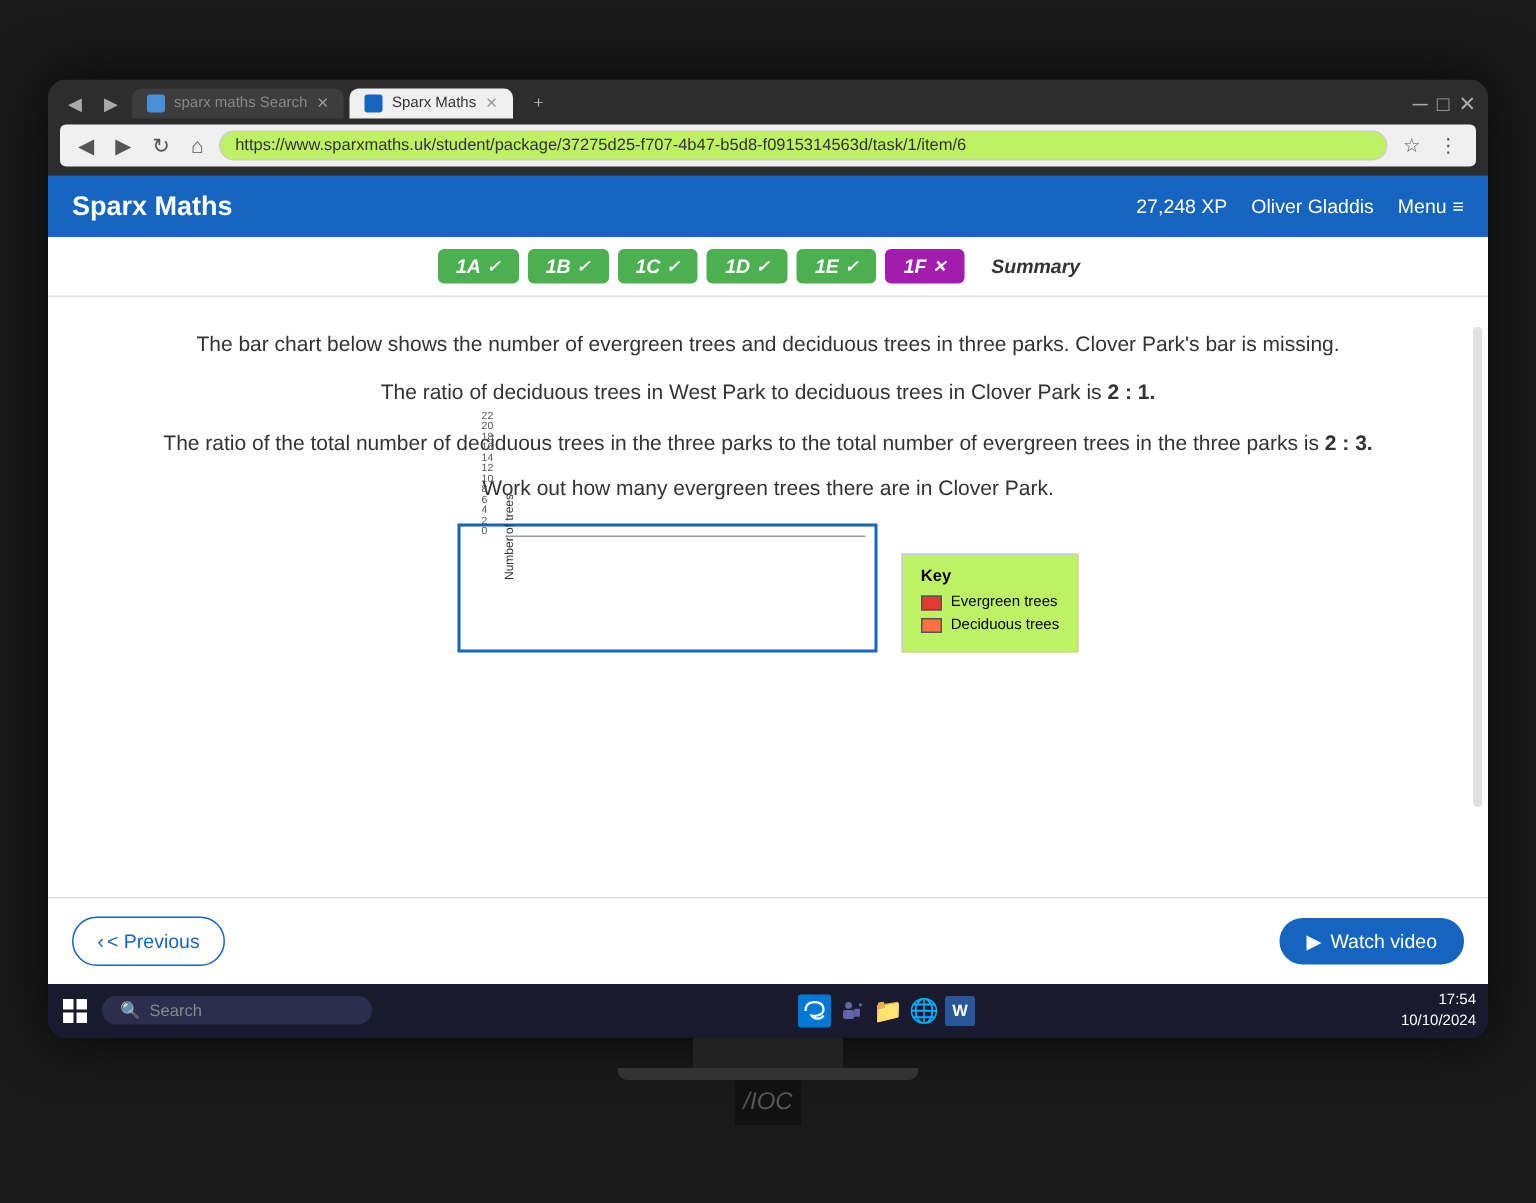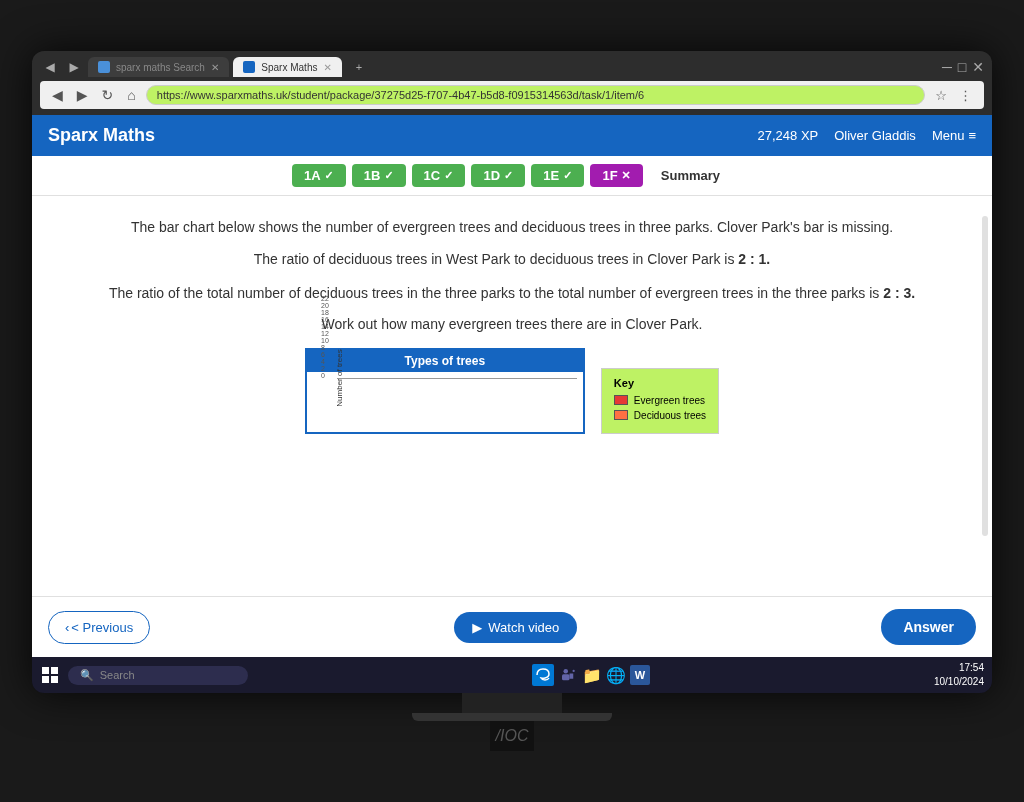--- a/index.html
+++ b/index.html
@@ -136,20 +136,21 @@
 
     
     .task-tabs {
       background: white;
       display: flex;
       align-items: center;
       justify-content: center;
       gap: 6px;
       padding: 8px;
       border-bottom: 1px solid #e0e0e0;
+      font-style: italic;
     }
 
     .task-tab {
       padding: 4px 12px;
       border-radius: 4px;
       font-size: 13px;
       font-weight: bold;
       color: white;
       cursor: pointer;
       display: flex;
@@ -556,21 +557,20 @@
     </p>
 
     <p class="ratio-text" style="text-align:center;">
       <span>The ratio of the total number of deciduous trees in the three parks to the total number of evergreen trees in the three parks is</span>&nbsp;<strong><span>2 : 3.</span></strong>
     </p>
 
     <p class="work-out-text">Work out how many evergreen trees there are in Clover Park.</p>
 
     <div class="chart-container">
       <div class="bar-chart">
-        <div class="chart-title">Types of trees</div>
         <div style="display:flex; flex-direction:column;">
           <div style="display:flex; align-items:stretch; padding: 6px 6px 0 0;">
 
             <div style="display:flex; position:relative; width:30px; flex-shrink:0;">
               <div class="y-axis-label">Number of trees</div>
               <div class="y-axis-ticks" style="position:absolute; right:4px; top:0; bottom:0; display:flex; flex-direction:column-reverse; justify-content:space-between; font-size:7px; color:#555;">
                 <span>0</span>
                 <span>2</span>
                 <span>4</span>
                 <span>6</span>
@@ -621,23 +621,20 @@
 
   <div class="bottom-buttons">
     <button class="prev-btn">
       <span>‹</span>
       <span style="margin-left:-4px;">&lt; Previous</span>
     </button>
     <button class="watch-btn">
       <span>▶</span>
       <span>Watch video</span>
     </button>
-    <button class="answer-btn">
-      <span>Answer</span>
-    </button>
   </div>
 
   <div class="taskbar">
     <div class="taskbar-left">
       <div class="taskbar-icon">
         <svg width="16" height="16" viewBox="0 0 16 16" fill="white">
           <rect x="0" y="0" width="7" height="7"></rect>
           <rect x="9" y="0" width="7" height="7"></rect>
           <rect x="0" y="9" width="7" height="7"></rect>
           <rect x="9" y="9" width="7" height="7"></rect>

